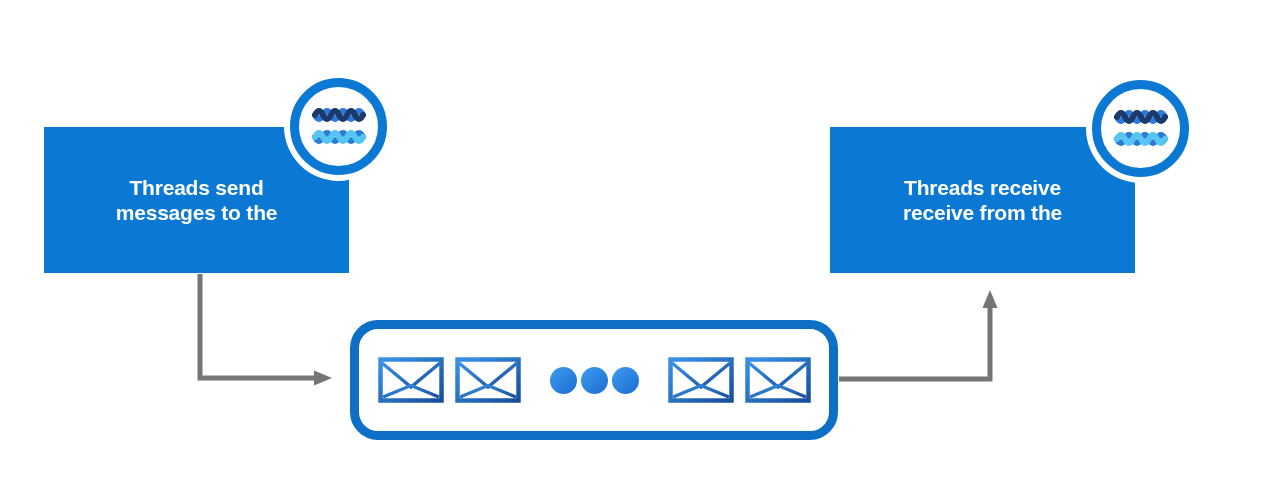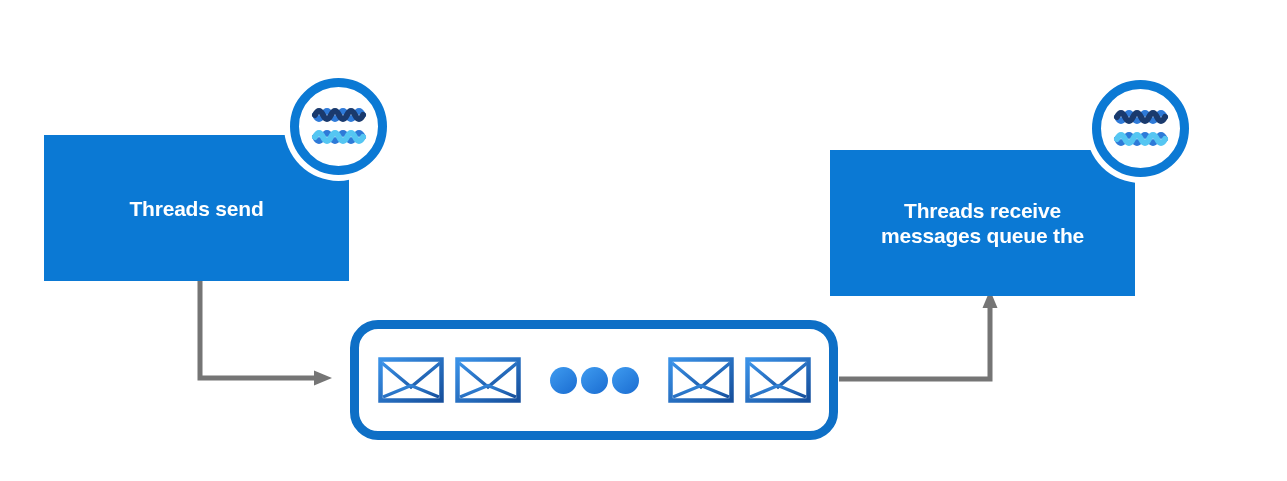--- a/index.html
+++ b/index.html
@@ -19,24 +19,23 @@
     overflow:hidden;
     font-family:"Liberation Sans", sans-serif;
   }
   .card{
     position:absolute;
     width:305px;height:146px;
     background:var(--card-blue);
     display:flex;flex-direction:column;
     align-items:center;justify-content:center;
     text-align:center;
-    margin-top:8px;
   }
   .card-left{left:44px;top:127px;}
-  .card-right{left:830px;top:142px;}
+  .card-right{left:830px;top:127px;}
   .card-line{
     color:var(--text-white);
     font-size:21px;line-height:25px;
     font-weight:bold;letter-spacing:-0.2px;
     white-space:nowrap;
   }
   .badge{
     position:absolute;
     width:79px;height:79px;
     background:#fff;
@@ -107,25 +106,26 @@
       <polygon class="arrow-head" points="314,370.5 332,378 314,385.5"></polygon>
     </g>
     <g>
       <path class="arrow-line" d="M839,379 L990,379 L990,307"></path>
       <polygon class="arrow-head" points="982.5,308 997.5,308 990,290"></polygon>
     </g>
   </svg>
 
   <div class="card card-left">
     <div class="card-line">Threads send</div>
+    <div class="card-line">messages to the</div>
   </div>
 
   <div class="card card-right">
     <div class="card-line">Threads receive</div>
-    <div class="card-line">messages queue the</div>
+    <div class="card-line">receive from the</div>
   </div>
 
   <div class="badge badge-left">
     <svg width="56" height="46" viewBox="0 0 56 46">
       <use href="#threads-sym"></use>
     </svg>
   </div>
   <div class="badge badge-right">
     <svg width="56" height="46" viewBox="0 0 56 46">
       <use href="#threads-sym"></use>

